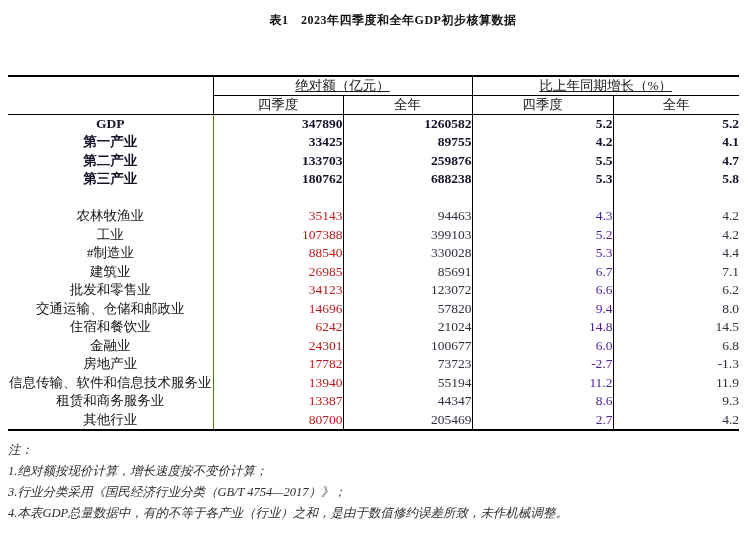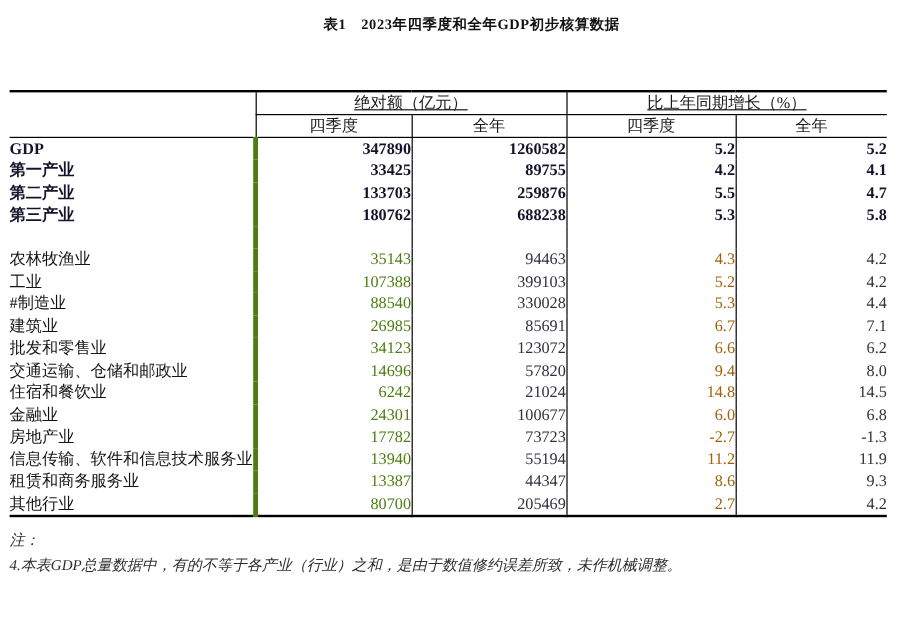--- a/index.html
+++ b/index.html
@@ -55,43 +55,43 @@
     text-decoration: underline;
   }
   th.grp.first { border-right: 1px solid #000; }
   th.sub {
     text-align: center;
     border-bottom: 1.5px solid #000;
   }
   th.sub.vline { border-right: 1px solid #000; }
   tbody tr { height: 18.5px; }
   td.c1 {
-    text-align: left;
+    text-align: center;
     padding-left: 2px;
-    border-right: 4px solid #4d7c0f;
+    border-right: 1px solid #4d7c0f;
     color: #141414;
   }
   td.c2 {
     text-align: right;
     padding-right: 23px;
     border-right: 1px solid #000;
-    color: #4d7c0f;
+    color: #b91c1c;
   }
   td.c3 {
     text-align: right;
     padding-right: 39px;
     border-right: 1px solid #000;
     color: #30303f;
     margin-left: 35px;
   }
   td.c4 {
     text-align: right;
     padding-right: 27px;
     border-right: 1px solid #000;
-    color: #a16207;
+    color: #4c1d95;
   }
   td.c5 {
     text-align: right;
     padding-right: 18px;
     color: #30303f;
   }
   tr.bold td { font-weight: bold; color: #14142a; }
   td.indent { padding-left: 19px; }
   .notes {
     position: absolute;
@@ -249,14 +249,16 @@
       <td class="c2">80700</td>
       <td class="c3">205469</td>
       <td class="c4">2.7</td>
       <td class="c5">4.2</td>
     </tr>
   </tbody>
 </table>
 
 <div class="notes">
   <div>注：</div>
+  <div>1.绝对额按现价计算，增长速度按不变价计算；</div>
+  <div>3.行业分类采用《国民经济行业分类（GB/T 4754—2017）》；</div>
   <div>4.本表GDP总量数据中，有的不等于各产业（行业）之和，是由于数值修约误差所致，未作机械调整。</div>
 </div>
 
 </body></html>

